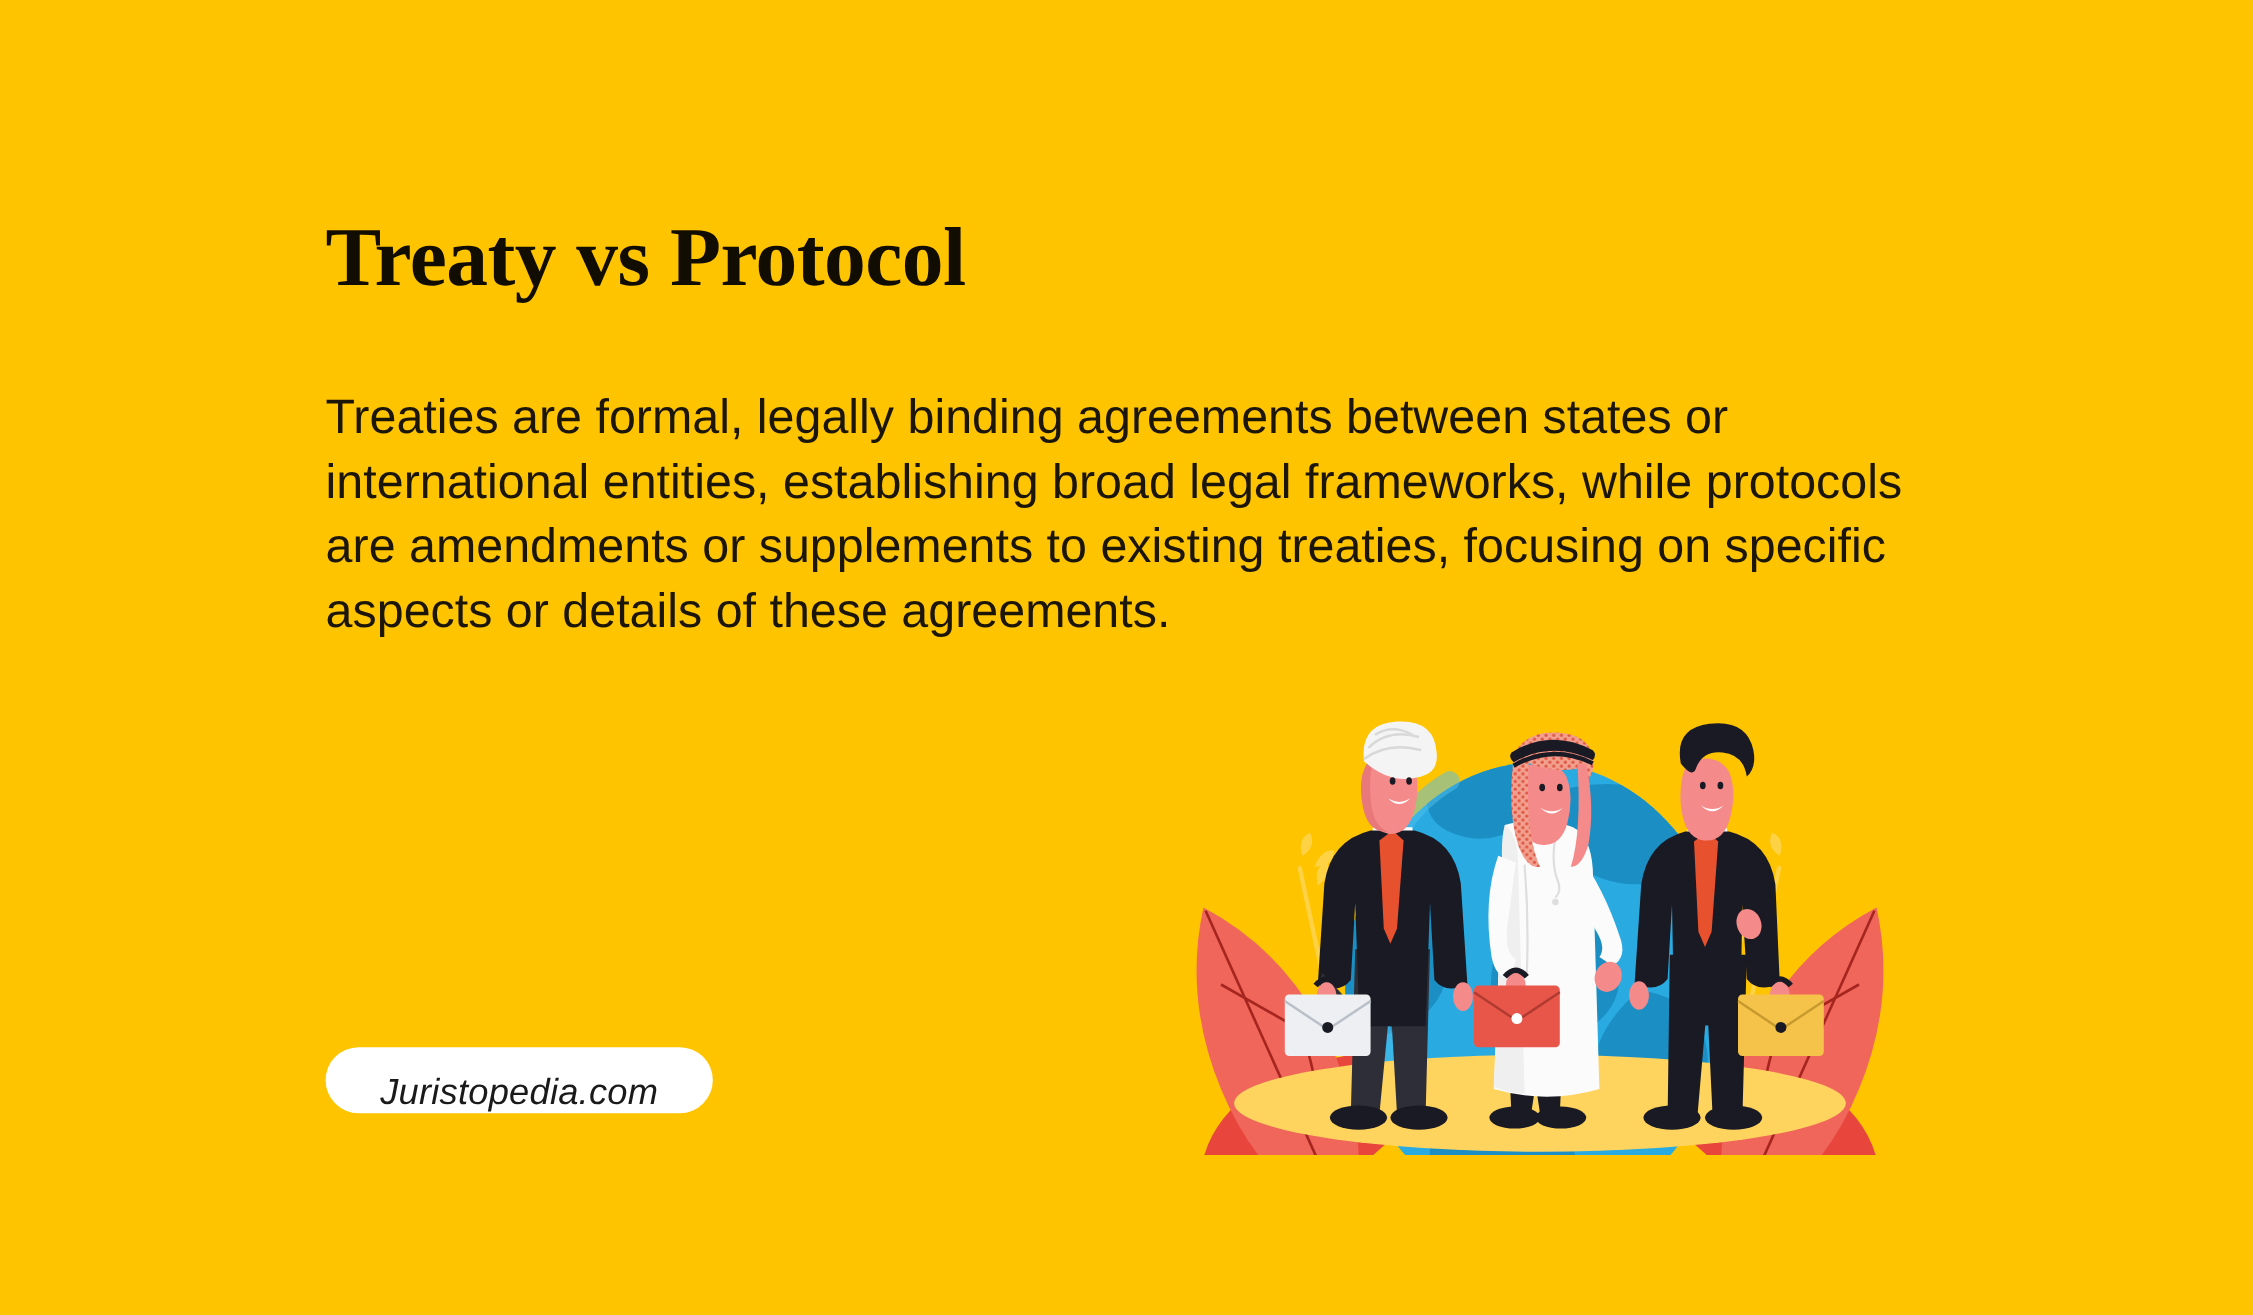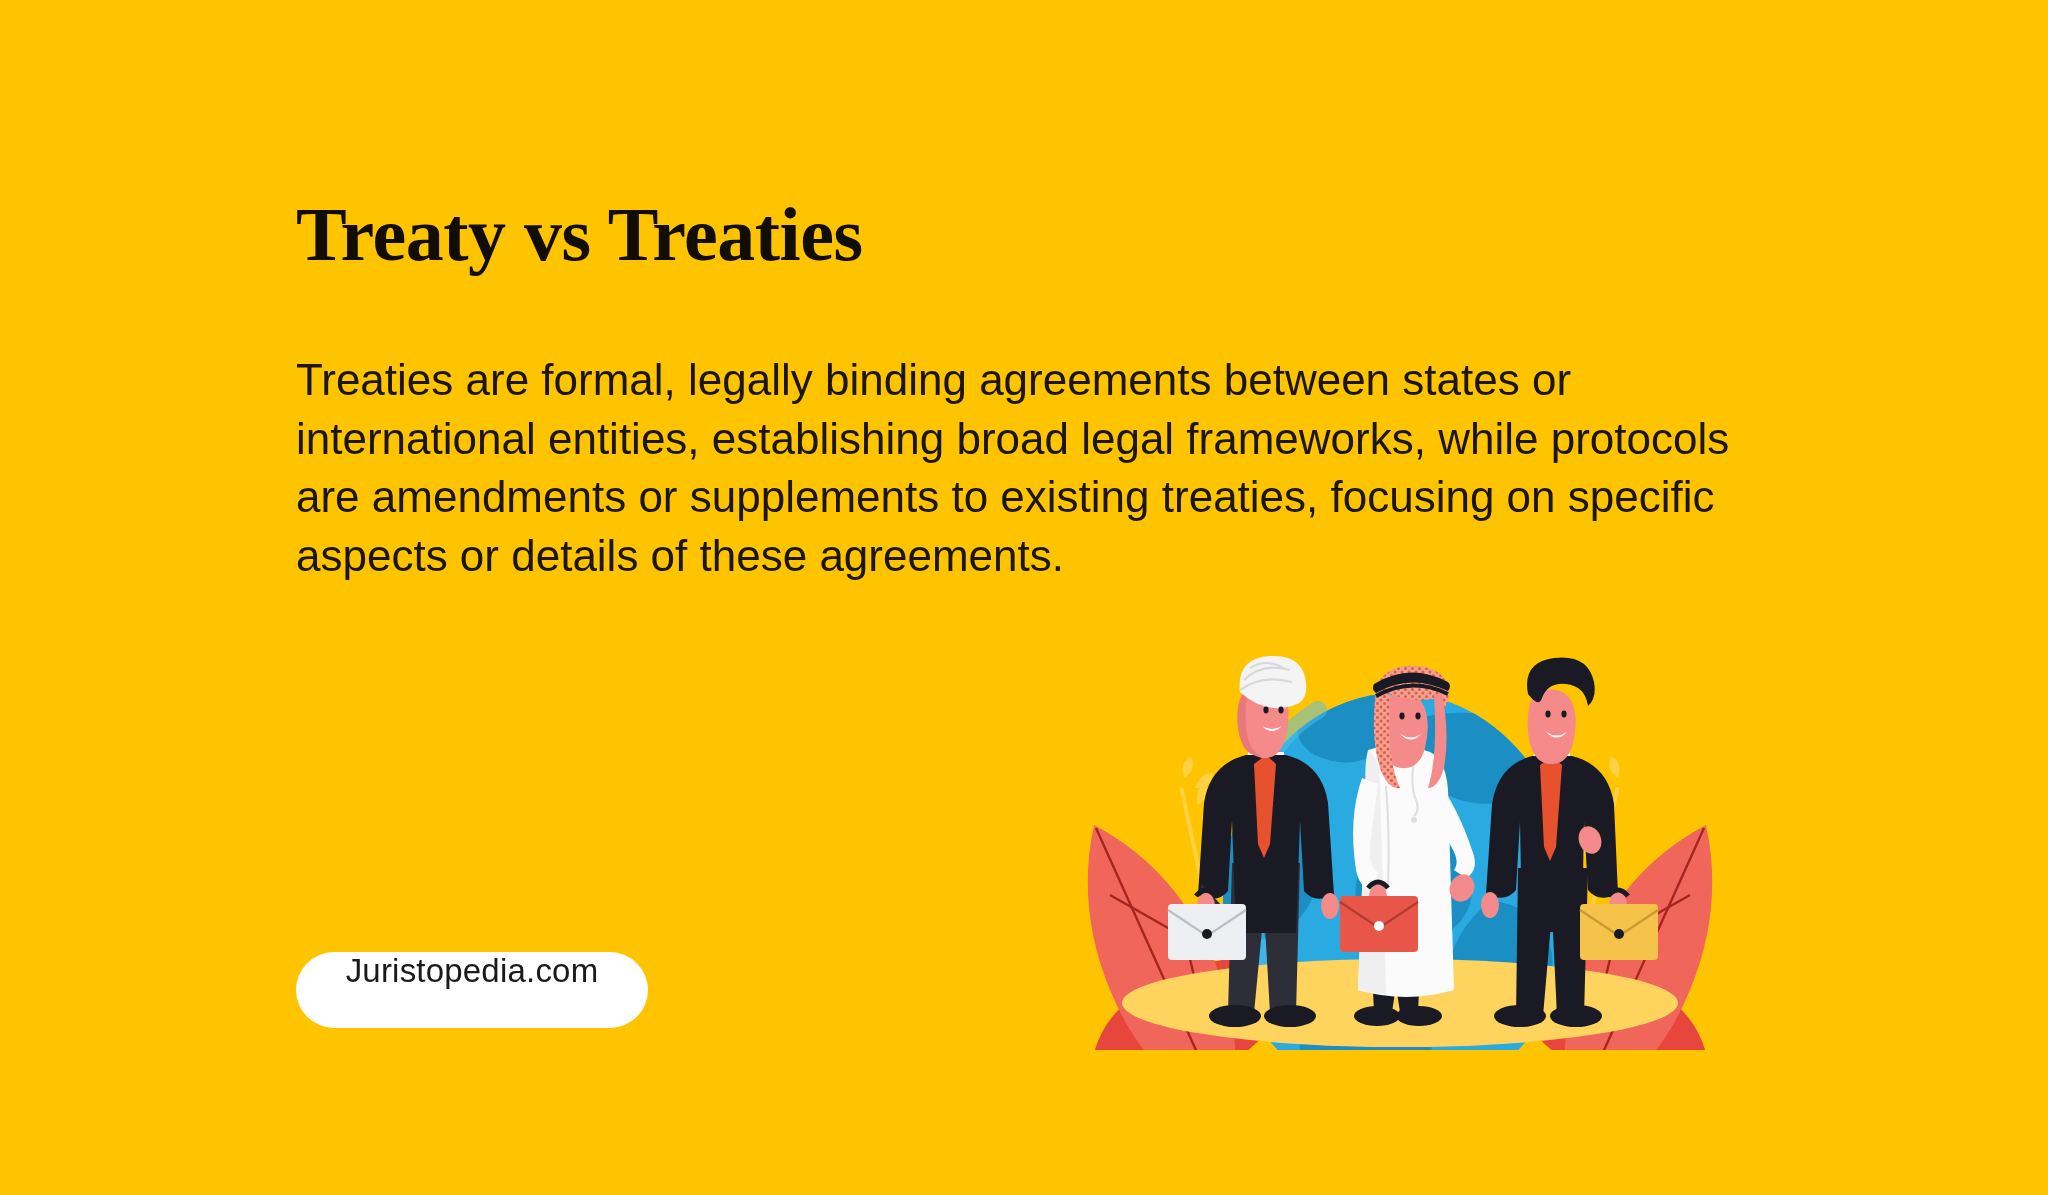--- a/index.html
+++ b/index.html
@@ -39,28 +39,29 @@
     line-height:1.33;
     color:#1C1608;
     width:1480px;
   }
 
   
   .logo-pill {
     position:absolute;
     left:296px;
     top:952px;
-    height:76px;
+    height:60px;
     min-width:352px;
     background:#FFFFFF;
     border-radius:38px;
     display:flex;
-    align-items:flex-start;
+    align-items:flex-end;
     justify-content:center;
     padding:0 42px;
+    font-style:italic;
   }
   .logo-text {
     font-family:"Liberation Sans", sans-serif;
     font-size:33px;
     font-weight:400;
     color:#1A1A1A;
     letter-spacing:0.2px;
     white-space:nowrap;
   }
 
@@ -73,21 +74,21 @@
     height:450px;
   }
   .illustration svg { display:block; width:100%; height:100%; }
 </style>
 </head>
 <body>
 
 <div class="card">
 
   <div class="content">
-    <h1 class="title">Treaty vs Treaties</h1>
+    <h1 class="title">Treaty vs Protocol</h1>
     <p class="body-text">Treaties are formal, legally binding agreements between states or international entities, establishing broad legal frameworks, while protocols are amendments or supplements to existing treaties, focusing on specific aspects or details of these agreements.</p>
   </div>
 
   <div class="logo-pill">
     <span class="logo-text">Juristopedia.com</span>
   </div>
 
   <div class="illustration">
     <svg viewBox="0 0 700 450" xmlns="http://www.w3.org/2000/svg">
       <defs>

